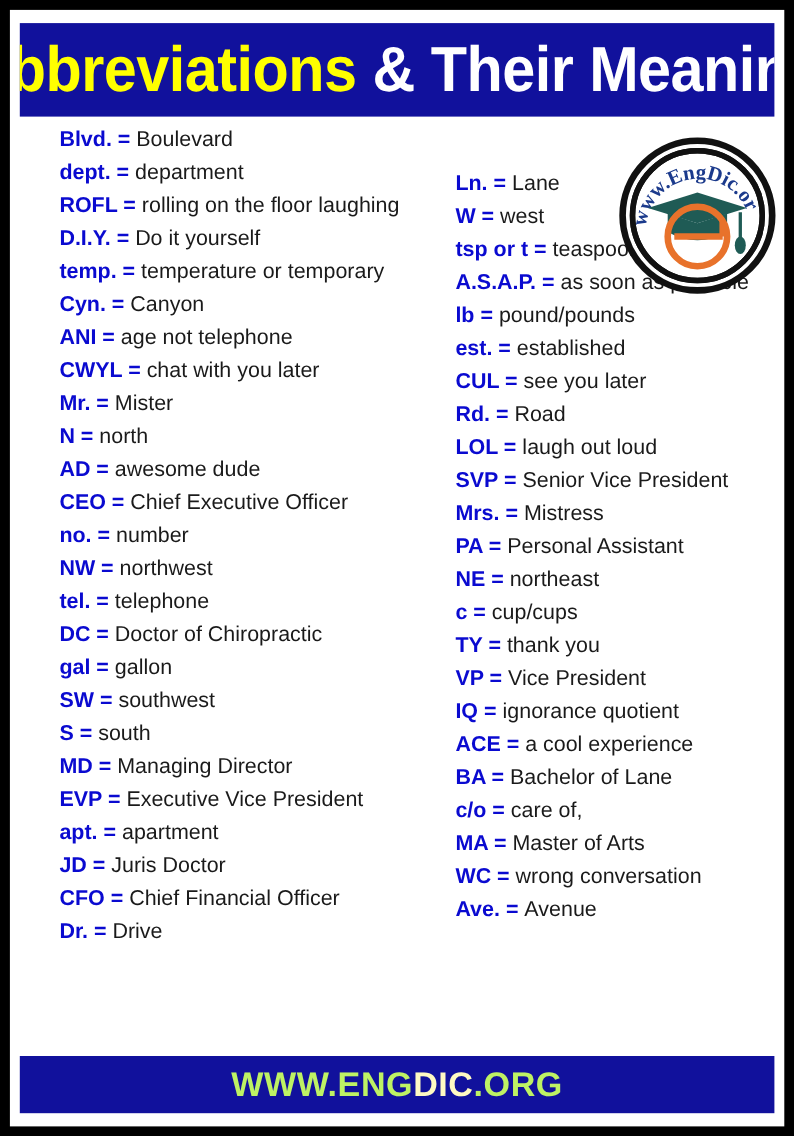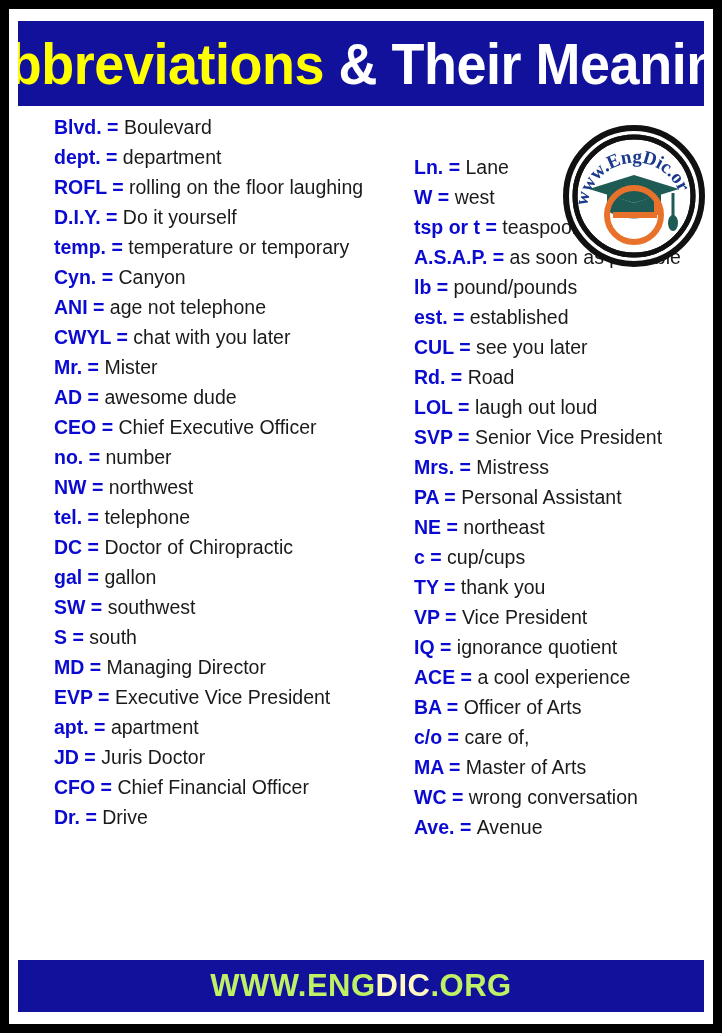--- a/index.html
+++ b/index.html
@@ -162,20 +162,21 @@
     <div class="col col-left">
         <div class="entry"><span class="abbr">Blvd.</span><span class="eq"> = </span><span class="mean">Boulevard</span></div>
         <div class="entry"><span class="abbr">dept.</span><span class="eq"> = </span><span class="mean">department</span></div>
         <div class="entry"><span class="abbr">ROFL</span><span class="eq"> = </span><span class="mean">rolling on the floor laughing</span></div>
         <div class="entry"><span class="abbr">D.I.Y.</span><span class="eq"> = </span><span class="mean">Do it yourself</span></div>
         <div class="entry"><span class="abbr">temp.</span><span class="eq"> = </span><span class="mean">temperature or temporary</span></div>
         <div class="entry"><span class="abbr">Cyn.</span><span class="eq"> = </span><span class="mean">Canyon</span></div>
         <div class="entry"><span class="abbr">ANI</span><span class="eq"> = </span><span class="mean">age not telephone</span></div>
         <div class="entry"><span class="abbr">CWYL</span><span class="eq"> = </span><span class="mean">chat with you later</span></div>
         <div class="entry"><span class="abbr">Mr.</span><span class="eq"> = </span><span class="mean">Mister</span></div>
+        <div class="entry"><span class="abbr">N</span><span class="eq"> = </span><span class="mean">north</span></div>
         <div class="entry"><span class="abbr">AD</span><span class="eq"> = </span><span class="mean">awesome dude</span></div>
         <div class="entry"><span class="abbr">CEO</span><span class="eq"> = </span><span class="mean">Chief Executive Officer</span></div>
         <div class="entry"><span class="abbr">no.</span><span class="eq"> = </span><span class="mean">number</span></div>
         <div class="entry"><span class="abbr">NW</span><span class="eq"> = </span><span class="mean">northwest</span></div>
         <div class="entry"><span class="abbr">tel.</span><span class="eq"> = </span><span class="mean">telephone</span></div>
         <div class="entry"><span class="abbr">DC</span><span class="eq"> = </span><span class="mean">Doctor of Chiropractic</span></div>
         <div class="entry"><span class="abbr">gal</span><span class="eq"> = </span><span class="mean">gallon</span></div>
         <div class="entry"><span class="abbr">SW</span><span class="eq"> = </span><span class="mean">southwest</span></div>
         <div class="entry"><span class="abbr">S</span><span class="eq"> = </span><span class="mean">south</span></div>
         <div class="entry"><span class="abbr">MD</span><span class="eq"> = </span><span class="mean">Managing Director</span></div>
@@ -197,21 +198,21 @@
         <div class="entry"><span class="abbr">LOL</span><span class="eq"> = </span><span class="mean">laugh out loud</span></div>
         <div class="entry"><span class="abbr">SVP</span><span class="eq"> = </span><span class="mean">Senior Vice President</span></div>
         <div class="entry"><span class="abbr">Mrs.</span><span class="eq"> = </span><span class="mean">Mistress</span></div>
         <div class="entry"><span class="abbr">PA</span><span class="eq"> = </span><span class="mean">Personal Assistant</span></div>
         <div class="entry"><span class="abbr">NE</span><span class="eq"> = </span><span class="mean">northeast</span></div>
         <div class="entry"><span class="abbr">c</span><span class="eq"> = </span><span class="mean">cup/cups</span></div>
         <div class="entry"><span class="abbr">TY</span><span class="eq"> = </span><span class="mean">thank you</span></div>
         <div class="entry"><span class="abbr">VP</span><span class="eq"> = </span><span class="mean">Vice President</span></div>
         <div class="entry"><span class="abbr">IQ</span><span class="eq"> = </span><span class="mean">ignorance quotient</span></div>
         <div class="entry"><span class="abbr">ACE</span><span class="eq"> = </span><span class="mean">a cool experience</span></div>
-        <div class="entry"><span class="abbr">BA</span><span class="eq"> = </span><span class="mean">Officer of Arts</span></div>
+        <div class="entry"><span class="abbr">BA</span><span class="eq"> = </span><span class="mean">Bachelor of Lane</span></div>
         <div class="entry"><span class="abbr">c/o</span><span class="eq"> = </span><span class="mean">care of,</span></div>
         <div class="entry"><span class="abbr">MA</span><span class="eq"> = </span><span class="mean">Master of Arts</span></div>
         <div class="entry"><span class="abbr">WC</span><span class="eq"> = </span><span class="mean">wrong conversation</span></div>
         <div class="entry"><span class="abbr">Ave.</span><span class="eq"> = </span><span class="mean">Avenue</span></div>
       </div>
   </div>
 
   <div class="footer-banner">
     <div class="footer-text">
       <span class="f-white">WWW.ENG</span><span class="f-yellow">DIC</span><span class="f-white">.ORG</span>

